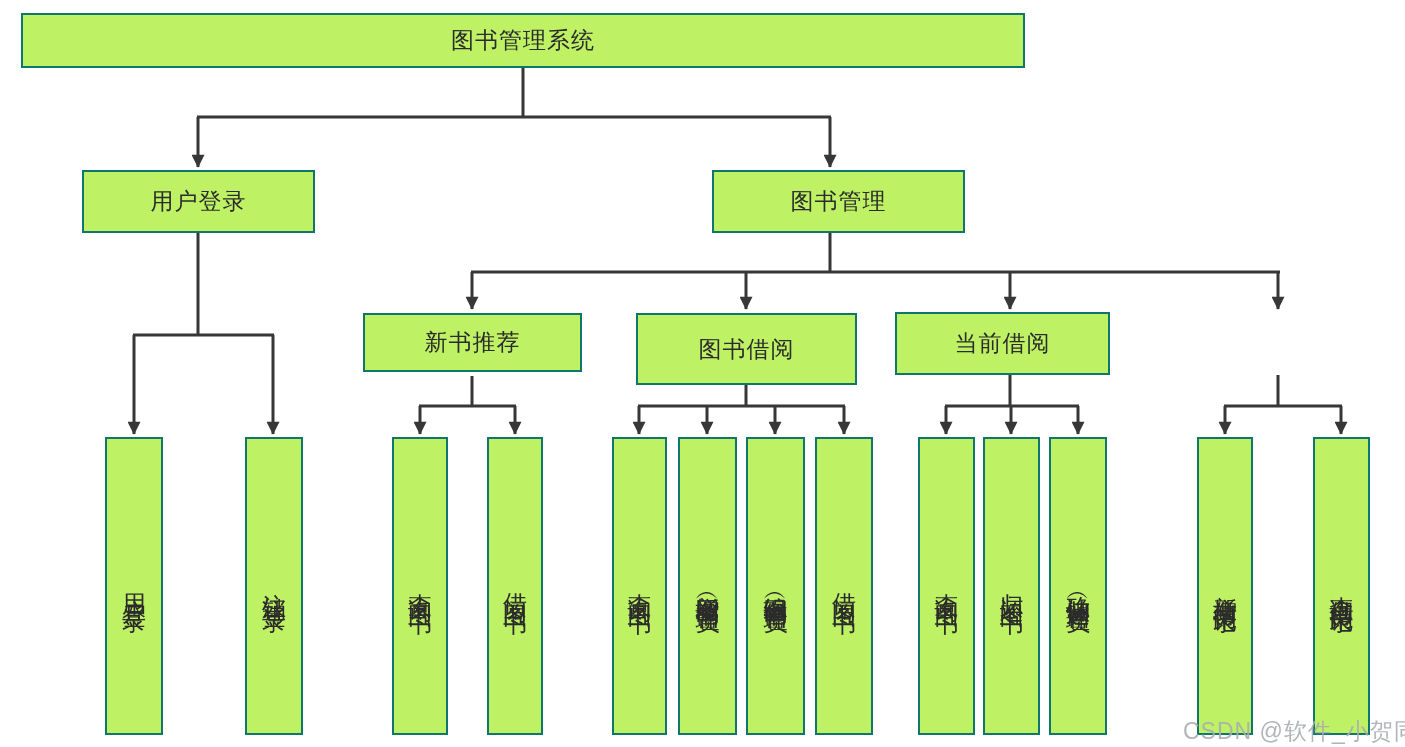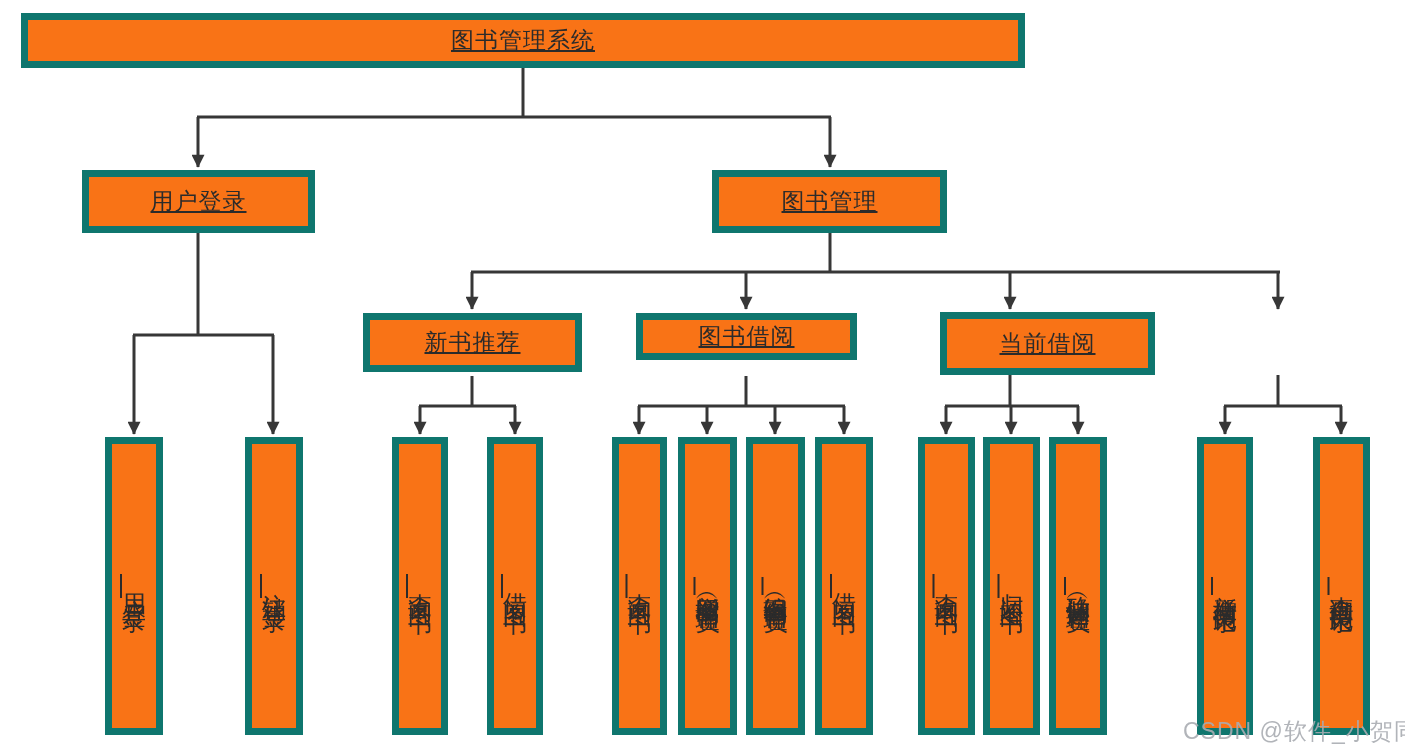--- a/index.html
+++ b/index.html
@@ -8,29 +8,28 @@
     width:1405px;height:747px;
     background:#ffffff;
     font-family:"Liberation Sans","DejaVu Sans",sans-serif;
     overflow:hidden;
   }
   .wires{position:absolute;left:0;top:0;z-index:1;}
   .wires line{stroke:#373737;stroke-width:3;}
   .node{
     position:absolute;
     box-sizing:border-box;
-    border:7px solid #0f766e;
-    background:#f97316;
+    border:2px solid #0f766e;
+    background:#bef264;
     color:#2b2b2b;
     display:flex;align-items:center;justify-content:center;
     z-index:2;
     font-size:23px;
     letter-spacing:1px;
     text-align:center;
-    text-decoration:underline;
   }
   .leaf{
     writing-mode:vertical-lr;
     text-orientation:upright;
     font-size:24px;
     letter-spacing:6px;
     line-height:1.0;
     padding:6px 0;
   }
   .watermark{
@@ -92,25 +91,25 @@
 
     <line x1="1278" y1="375" x2="1278" y2="407"></line>
     <line x1="1224" y1="406" x2="1342" y2="406"></line>
     <line x1="1225" y1="406" x2="1225" y2="434" marker-end="url(#arrow)"></line>
     <line x1="1341" y1="406" x2="1341" y2="434" marker-end="url(#arrow)"></line>
   </svg>
 
   <div class="node" style="left:21px;top:13px;width:1004px;height:55px">图书管理系统</div>
 
   <div class="node" style="left:82px;top:170px;width:233px;height:63px">用户登录</div>
-  <div class="node" style="left:712px;top:170px;width:235px;height:63px">图书管理</div>
+  <div class="node" style="left:712px;top:170px;width:253px;height:63px">图书管理</div>
 
   <div class="node" style="left:363px;top:313px;width:219px;height:59px">新书推荐</div>
-  <div class="node" style="left:636px;top:313px;width:221px;height:47px">图书借阅</div>
-  <div class="node" style="left:940px;top:312px;width:215px;height:63px">当前借阅</div>
+  <div class="node" style="left:636px;top:313px;width:221px;height:72px">图书借阅</div>
+  <div class="node" style="left:895px;top:312px;width:215px;height:63px">当前借阅</div>
 
   <div class="node leaf" style="left:105px;top:437px;width:58px;height:298px">用户登录</div>
   <div class="node leaf" style="left:245px;top:437px;width:58px;height:298px">注销登录</div>
 
   <div class="node leaf" style="left:392px;top:437px;width:56px;height:298px">查询图书</div>
   <div class="node leaf" style="left:487px;top:437px;width:56px;height:298px">借阅图书</div>
 
   <div class="node leaf" style="left:612px;top:437px;width:55px;height:298px">查询图书</div>
   <div class="node leaf" style="left:678px;top:437px;width:59px;height:298px;letter-spacing:2px">新增图书（管理员）</div>
   <div class="node leaf" style="left:746px;top:437px;width:59px;height:298px;letter-spacing:2px">编辑图书（管理员）</div>

